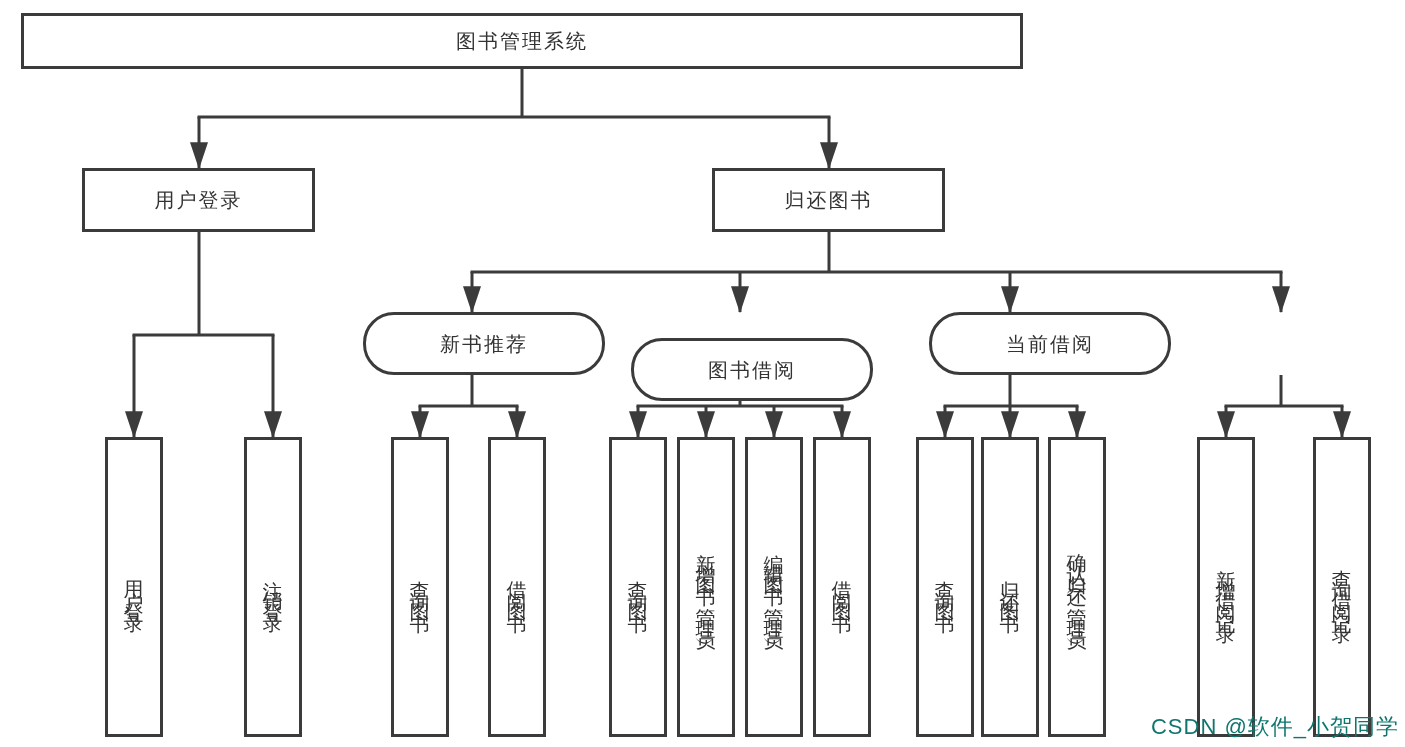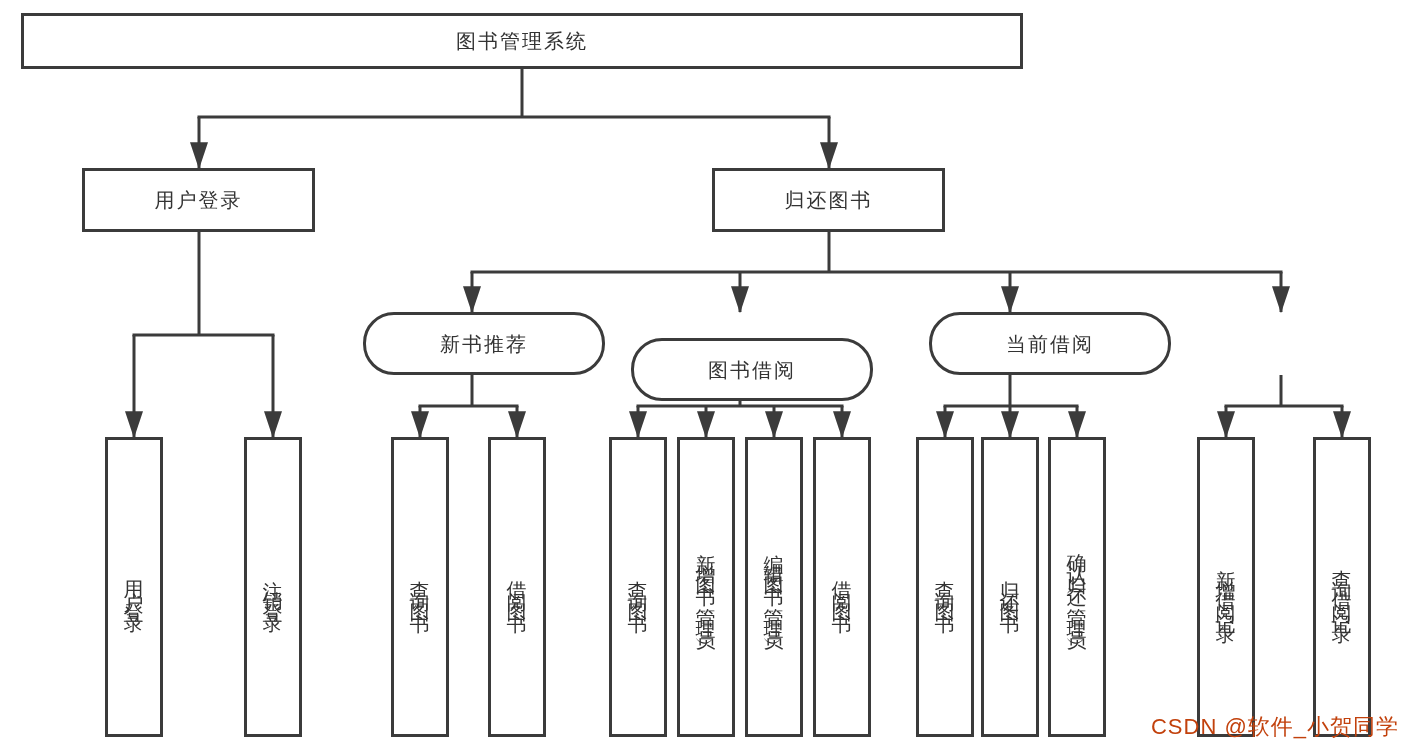--- a/index.html
+++ b/index.html
@@ -36,21 +36,21 @@
     top:437px;width:58px;height:300px;
     writing-mode:vertical-rl;
     text-orientation:mixed;
     font-size:20px;
     letter-spacing:11px;
   }
   .watermark{
     position:absolute;
     right:6px;bottom:5px;
     font-size:22px;
-    color:#c2410c;
+    color:#0f766e;
     letter-spacing:1px;
     z-index:3;
     white-space:nowrap;
   }
 </style>
 </head>
 <body>
 
 <div id="stage">
 

